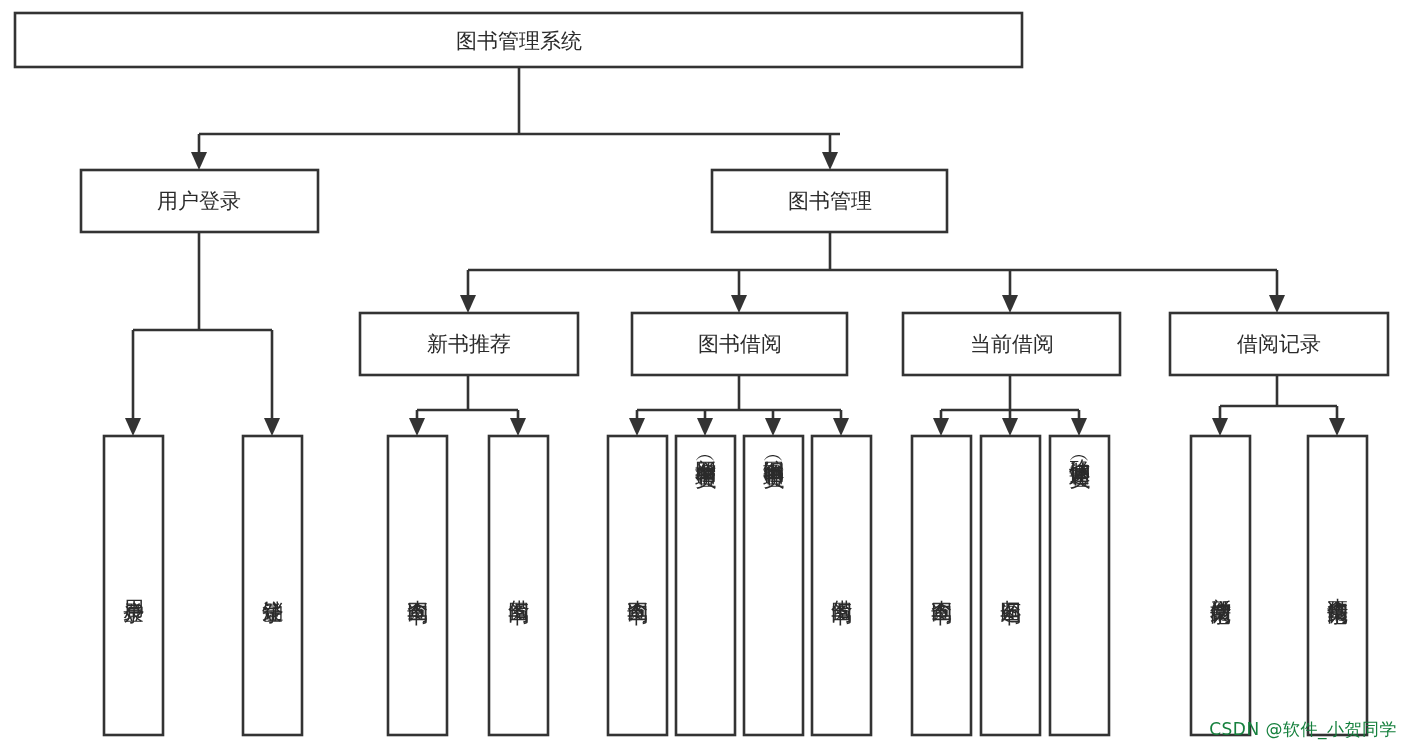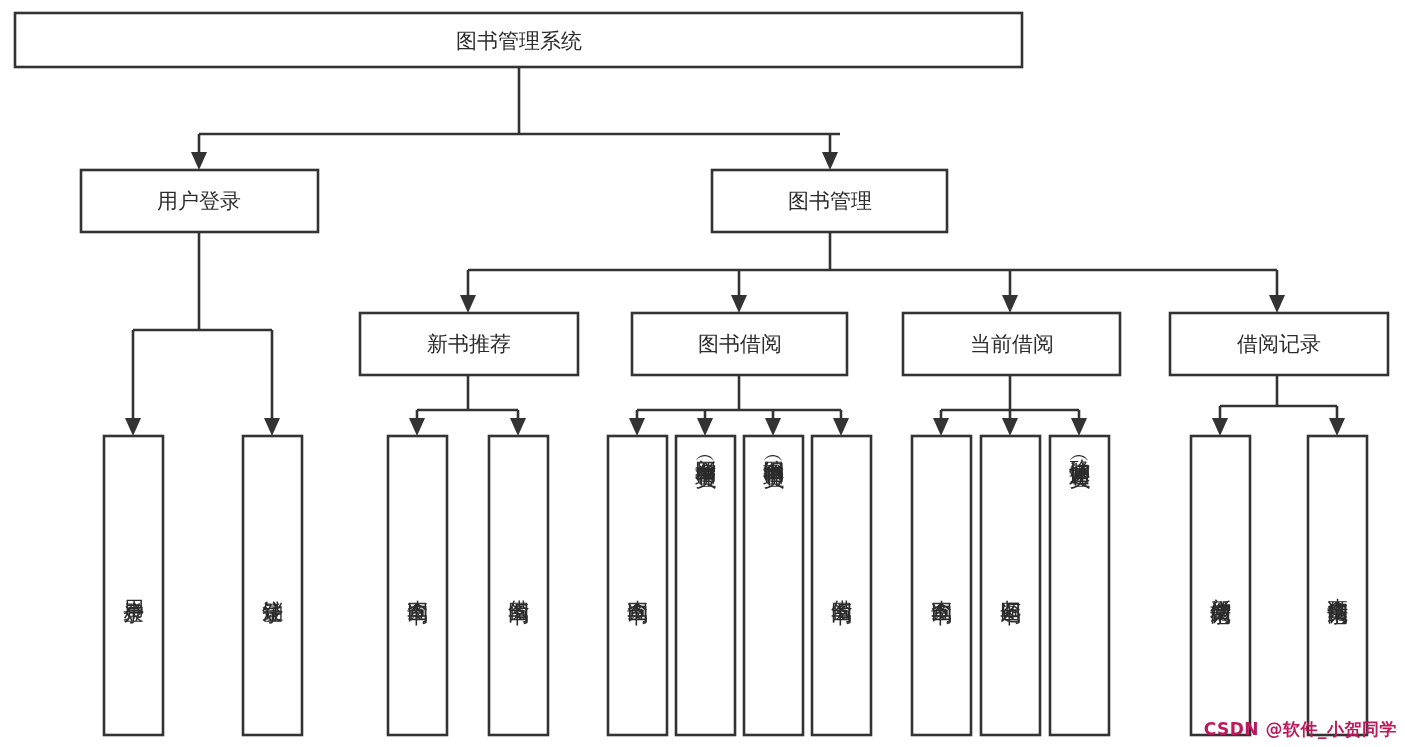--- a/index.html
+++ b/index.html
@@ -64,24 +64,23 @@
     color: #2b2b2b;
     letter-spacing: 1.5px;
     white-space: nowrap;
   }
   .watermark {
     position: absolute;
     right: 8px;
     bottom: 6px;
     font-family: "DejaVu Sans", "Liberation Sans", sans-serif;
     font-size: 17px;
-    color: #be185d;
+    color: #15803d;
     letter-spacing: 0.5px;
     white-space: nowrap;
-    font-weight: bold;
   }
 </style>
 </head>
 <body>
 
 <div id="diagram-root">
 
   <svg id="diagram-svg" viewBox="0 0 1405 747">
 
     <g>

